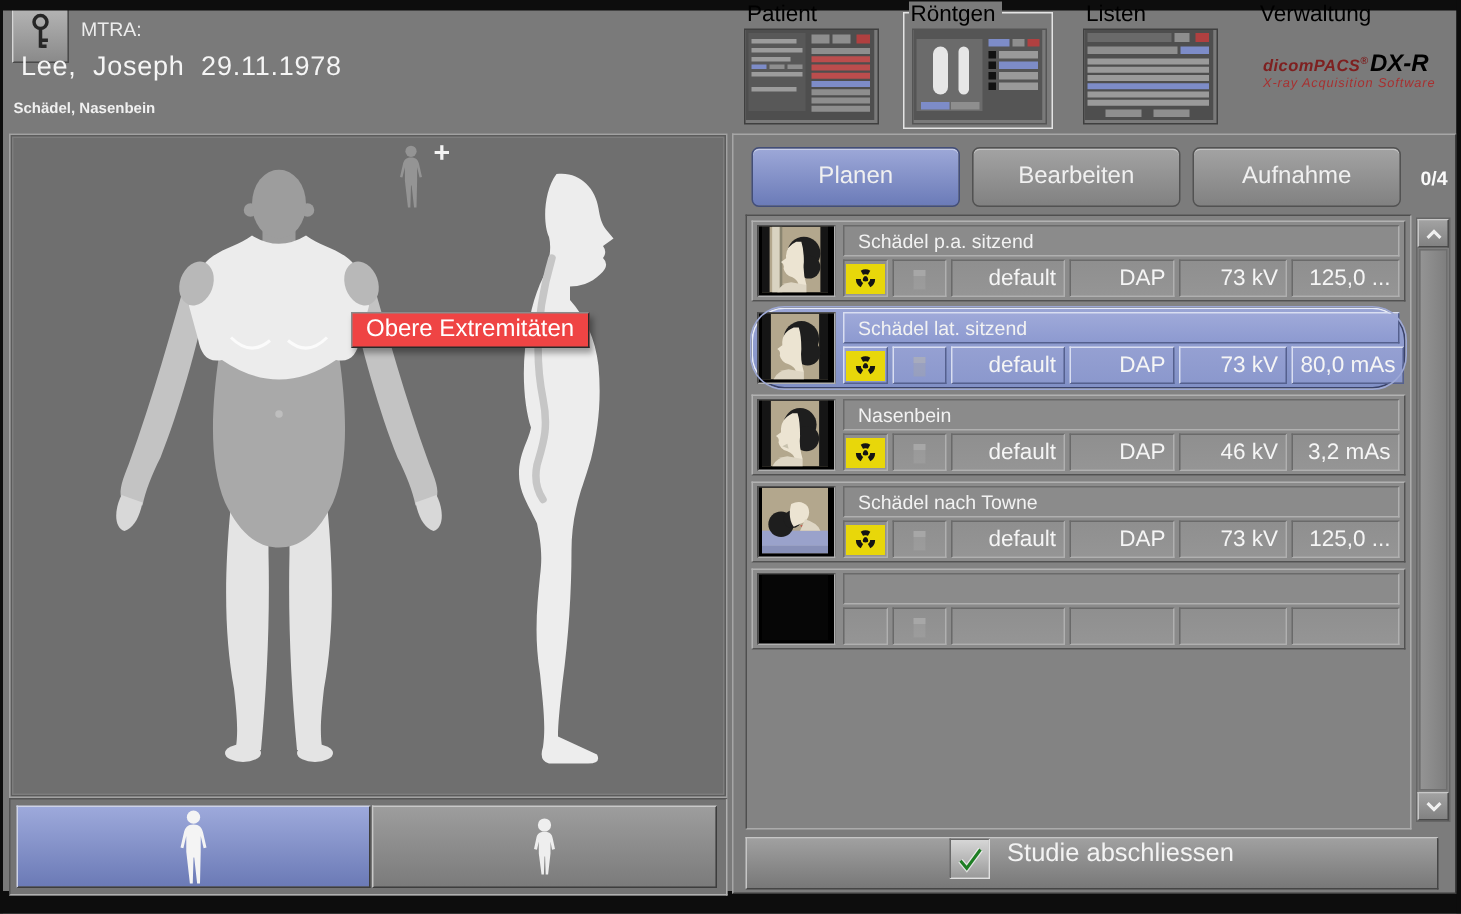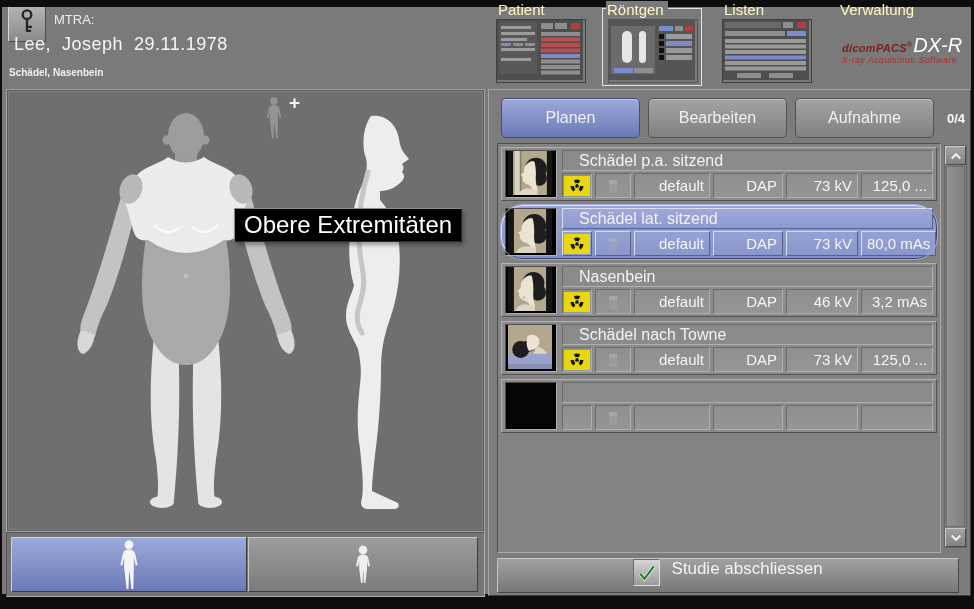--- a/index.html
+++ b/index.html
@@ -8,34 +8,34 @@
   #main{position:absolute;left:2px;top:1px;width:969px;height:593px;background:#7a7a7a;}
   .abs{position:absolute;}
 
   
   #key-btn{left:6px;top:3px;width:36px;height:36px;background:linear-gradient(#b5b5b5,#8a8a8a);
     border:1px solid;border-color:#d6d6d6 #4a4a4a #4a4a4a #d6d6d6;display:flex;align-items:center;justify-content:center;}
   #operator-label{left:52px;top:11px;font-size:13px;color:#ececec;}
   #patient-name{left:12px;top:33px;font-size:18px;color:#f5f5f5;white-space:pre;letter-spacing:.5px;}
   #study-desc{left:7px;top:66px;font-size:10px;font-weight:bold;color:#f0f0f0;}
 
-  .nav-label{top:0px;font-size:15px;color:#fef9c3;z-index:3;background:transparent;}
+  .nav-label{top:0px;font-size:15px;color:#000000;z-index:3;background:transparent;}
   .nav-label.framed{background:#7a7a7a;padding:0 4px 0 1px;}
   .nav-thumb{top:18px;width:88px;height:62px;border:1px solid #3f3f3f;}
   #roentgen-frame{left:600px;top:7px;width:98px;height:76px;border:1px solid #e4e4e4;z-index:1;}
   .logo-line1{white-space:nowrap;}
   .logo-brand{font-style:italic;font-weight:bold;font-size:11px;color:#7e2020;letter-spacing:.3px;}
   .logo-brand sup{font-size:7px;}
-  .logo-product{font-style:italic;font-weight:normal;font-size:20px;color:#ffffff;margin-left:1px;}
+  .logo-product{font-style:italic;font-weight:bold;font-size:16px;color:#000000;margin-left:1px;}
   .logo-tagline{font-style:italic;font-size:8.5px;color:#a83030;letter-spacing:.6px;margin-top:-2px;}
 
   
   #body-panel{left:4px;top:88px;width:477px;height:441px;background:#6f6f6f;
     border:1px solid #a2a2a2;box-shadow:inset 0 0 0 1px #5c5c5c, inset 0 0 0 2px #7d7d7d;}
-  #tooltip{left:227px;top:118px;padding:2px 9px;background:#000000;color:#ffffff;font-size:24px;
+  #tooltip{left:227px;top:118px;padding:2px 9px;background:#ef4444;color:#ffffff;font-size:16px;
     border:1px solid;border-color:#8a8a8a #2a2a2a #2a2a2a #8a8a8a;box-shadow:2px 3px 4px rgba(0,0,0,.35);z-index:5;white-space:nowrap;}
   #zoom-plus{left:282px;top:2px;color:#f4f4f4;font-size:19px;font-weight:bold;}
 
   
   #size-bar{left:4px;top:531px;width:477px;height:63px;background:#747474;
     border:1px solid;border-color:#555 #b0b0b0 #b0b0b0 #555;}
   .size-btn{top:4px;height:53px;border:1px solid;border-color:#cdd2e6 #3d3d3d #3d3d3d #cdd2e6;
     display:flex;align-items:center;justify-content:center;}
   #size-adult{left:4px;width:234px;background:linear-gradient(#9da9db,#6b7ab6);}
   #size-child{left:241px;width:228px;background:linear-gradient(#9d9d9d,#7b7b7b);border-color:#c8c8c8 #3d3d3d #3d3d3d #c8c8c8;}
@@ -52,21 +52,21 @@
   #list-box{left:8px;top:53px;width:444px;height:410px;background:#838383;
     border:1px solid;border-color:#4f4f4f #ababab #ababab #4f4f4f;padding:3px;box-sizing:border-box;
     display:flex;flex-direction:column;gap:4px;}
   .prow{height:54px;flex:0 0 54px;background:#8b8b8b;border:1px solid;border-color:#b2b2b2 #525252 #525252 #b2b2b2;
     display:flex;padding:2px 3px;gap:5px;box-sizing:border-box;}
   .prow.selected{background:linear-gradient(#9aa5d5,#8190c6);border-color:#e8ecf8 #39426a #39426a #e8ecf8;outline:1px solid #9ea9d6;border-radius:22px;}
   .pthumb{width:50px;height:46px;flex:0 0 50px;border:1px solid;border-color:#4f4f4f #b0b0b0 #b0b0b0 #4f4f4f;background:#000;overflow:hidden;}
   .pthumb svg{display:block;}
   .pright{flex:1;display:flex;flex-direction:column;gap:2px;min-width:0;}
   .ptitle{height:19px;border:1px solid;border-color:#6a6a6a #b0b0b0 #b0b0b0 #6a6a6a;
-    font-size:16px;color:#f2f2f2;padding:0 16px;line-height:19px;white-space:nowrap;overflow:hidden;}
+    font-size:13px;color:#f2f2f2;padding:0 9px;line-height:19px;white-space:nowrap;overflow:hidden;}
   .prow.selected .ptitle{background:linear-gradient(#9fa9d9,#8d9ad0);border-color:#d9def1 #55608e #55608e #d9def1;}
   .pcells{display:flex;gap:3px;flex:1;}
   .pcell{border:1px solid;border-color:#6a6a6a #b0b0b0 #b0b0b0 #6a6a6a;background:linear-gradient(#8f8f8f,#959595);
     display:flex;align-items:center;justify-content:flex-end;padding:0 5px;font-size:15px;color:#f5f5f5;box-sizing:border-box;white-space:nowrap;}
   .prow.selected .pcell{background:linear-gradient(#95a0d2,#8b98cd);border-color:#d9def1 #55608e #55608e #d9def1;}
   .c-rad{width:30px;flex:0 0 30px;justify-content:center;padding:0;}
   .c-ic{width:36px;flex:0 0 36px;justify-content:center;padding:0;}
   .c-preset{width:76px;flex:0 0 76px;}
   .c-dap{width:70px;flex:0 0 70px;}
   .c-kv{width:72px;flex:0 0 72px;}

